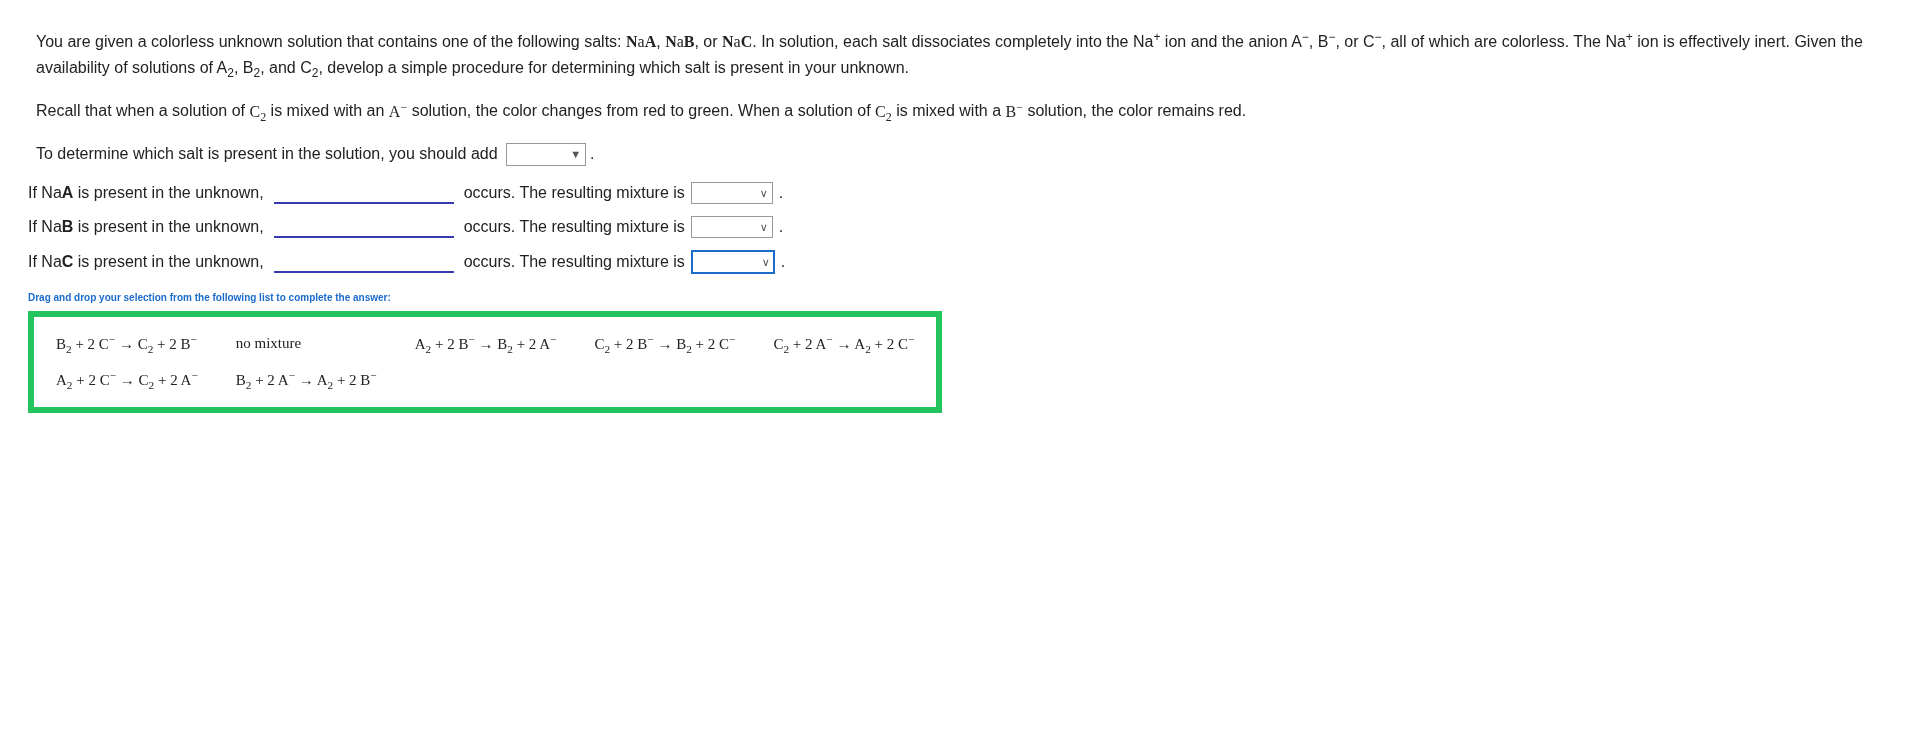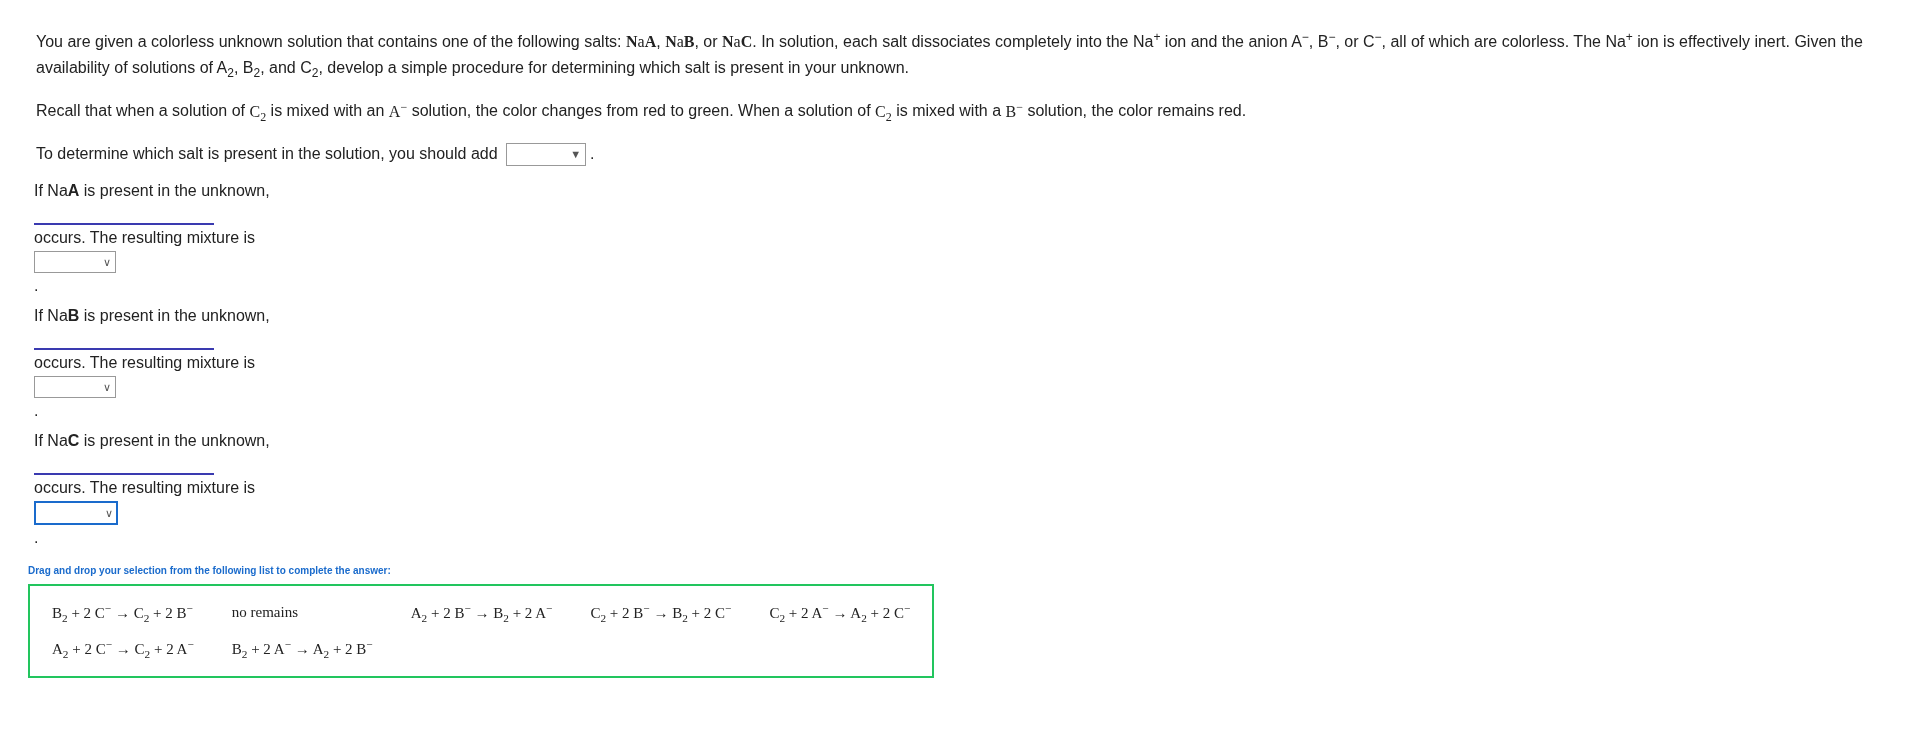--- a/index.html
+++ b/index.html
@@ -58,21 +58,21 @@
     .drag-section {
       margin-top: 18px;
     }
     .drag-label {
       color: #1a6bcc;
       font-weight: bold;
       margin-bottom: 8px;
       font-size: 10px;
     }
     .drag-box {
-      border: 2px solid #22c55e;
+      border: 6px solid #22c55e;
       padding: 14px 18px;
       display: grid;
       grid-template-columns: repeat(5, auto);
       gap: 10px 30px;
       align-items: center;
       width: fit-content;
       min-width: 900px;
     }
     .drag-item {
       font-family: 'Times New Roman', Times, serif;
@@ -96,21 +96,20 @@
       -webkit-appearance: none;
       min-width: 60px;
       cursor: pointer;
     }
     .if-row {
       display: flex;
       align-items: baseline;
       margin-bottom: 12px;
       flex-wrap: nowrap;
       gap: 4px;
-      flex-direction: column;
     }
     .if-row span {
       white-space: nowrap;
     }
   </style>
 </head>
 <body>
 
 <div>
 
@@ -191,21 +190,21 @@
   </div>
 
   <div class="drag-section">
     <div class="drag-label">Drag and drop your selection from the following list to complete the answer:</div>
     <div class="drag-box">
 
       <div class="drag-item" draggable="true">
         B<sub>2</sub> + 2 C<sup>−</sup> → C<sub>2</sub> + 2 B<sup>−</sup>
       </div>
       <div class="drag-item" draggable="true">
-        no remains
+        no mixture
       </div>
       <div class="drag-item" draggable="true">
         A<sub>2</sub> + 2 B<sup>−</sup> → B<sub>2</sub> + 2 A<sup>−</sup>
       </div>
       <div class="drag-item" draggable="true">
         C<sub>2</sub> + 2 B<sup>−</sup> → B<sub>2</sub> + 2 C<sup>−</sup>
       </div>
       <div class="drag-item" draggable="true">
         C<sub>2</sub> + 2 A<sup>−</sup> → A<sub>2</sub> + 2 C<sup>−</sup>
       </div>

